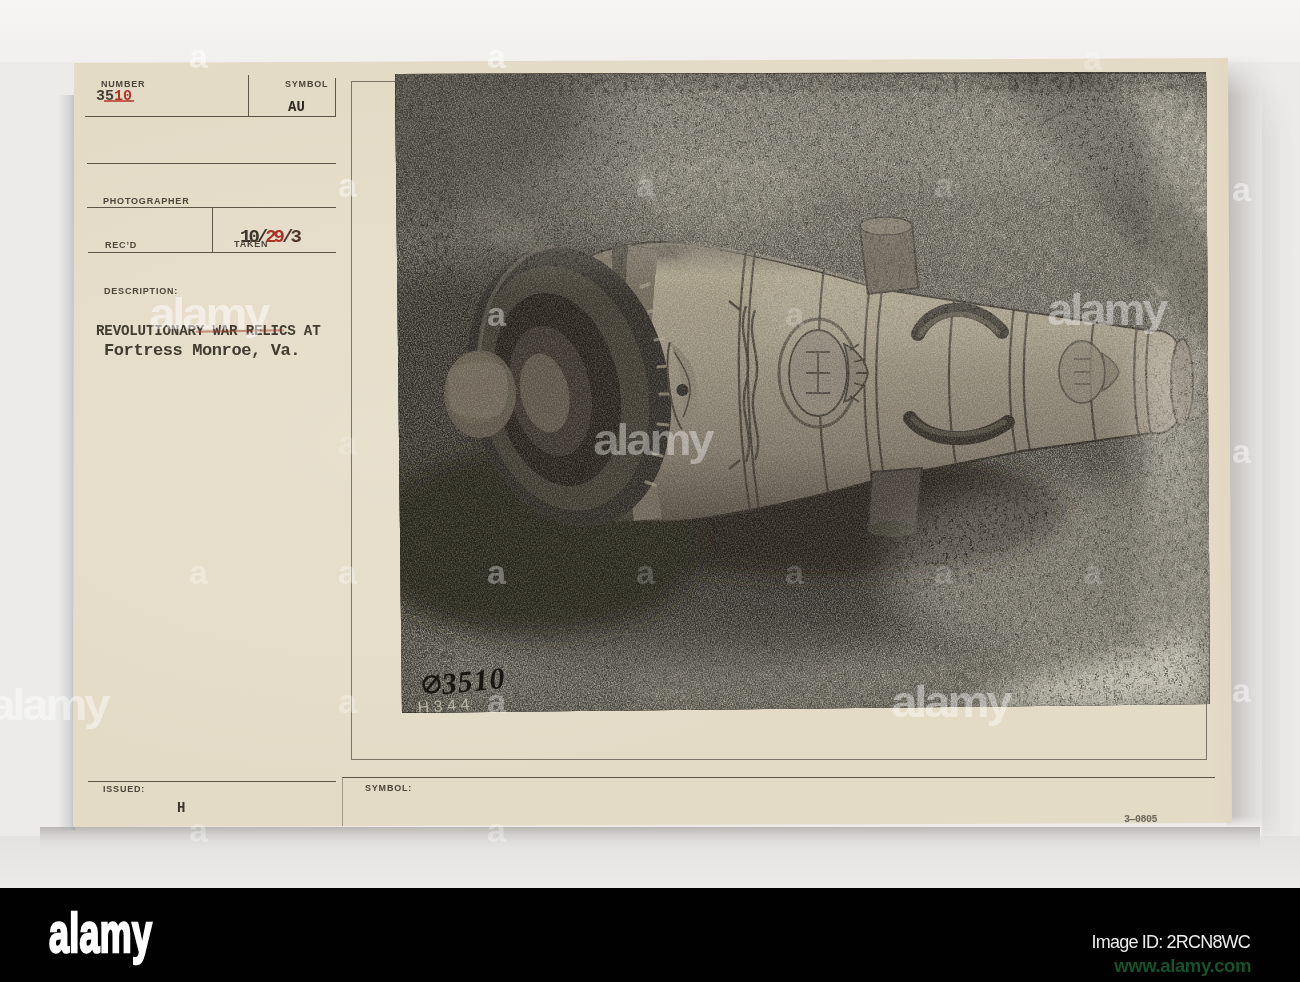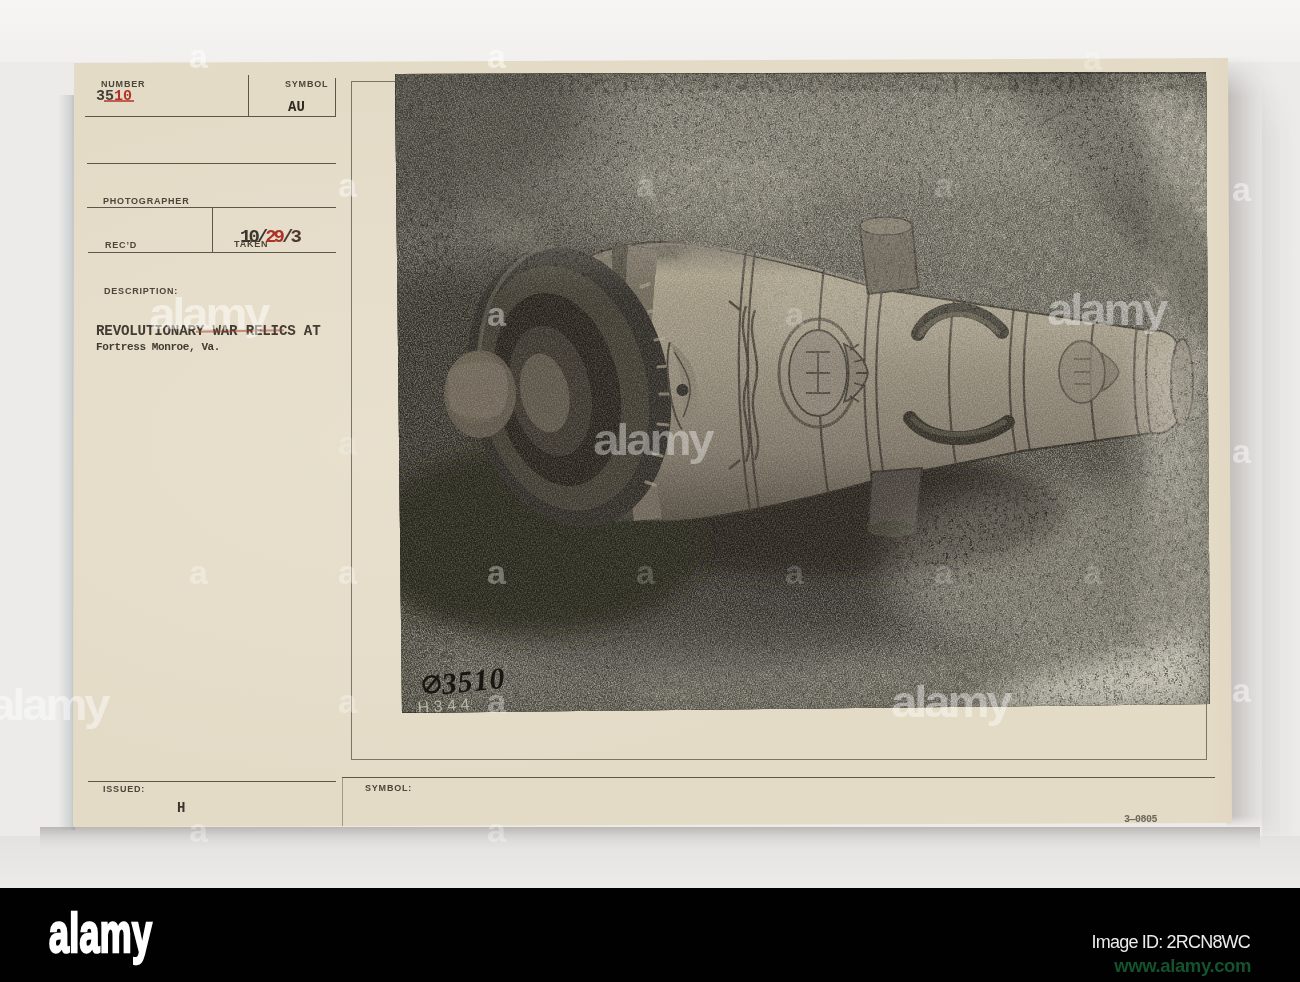--- a/index.html
+++ b/index.html
@@ -70,21 +70,21 @@
     <div class="lbl" style="left:226px;top:239px;">TAKEN</div>
     <div class="lbl" style="left:96px;top:286px;">DESCRIPTION:</div>
     <div class="lbl" style="left:95px;top:784px;">ISSUED:</div>
     <div class="lbl" style="left:357px;top:783px;">SYMBOL:</div>
 
     <div class="typ" style="left:96px;top:88px;font-size:15px;"><span style="color:#453f36">35</span><span style="color:#b03428">10</span></div>
     <div class="ln" style="left:104px;top:100px;width:30px;height:1.5px;background:#b03428;opacity:0.75;"></div>
     <div class="typ" style="left:288px;top:99px;font-size:14px;font-weight:bold;color:#2f2a23;">AU</div>
     <div class="typ" style="left:240px;top:226px;font-size:19px;letter-spacing:-3px;"><span style="color:#3c362e">10/</span><span style="color:#ab3429">29</span><span style="color:#50392f">/3</span></div>
     <div class="typ" style="left:96px;top:323px;font-size:14.2px;letter-spacing:-0.2px;color:#413b31;">REVOLUTIONARY WAR RELICS AT</div>
-    <div class="typ" style="left:96px;top:341px;font-size:11px;letter-spacing:-0.4px;color:#413b31;">Fortress Monroe, Va.</div>
+    <div class="typ" style="left:104px;top:341px;font-size:17px;letter-spacing:-0.4px;color:#413b31;">Fortress Monroe, Va.</div>
     <div class="ln" style="left:196px;top:330px;width:88px;height:1.5px;background:#a2392e;opacity:0.5;transform:rotate(-1deg);"></div>
     <div class="typ" style="left:177px;top:800px;font-size:14px;font-weight:bold;color:#3c362e;">H</div>
     <div class="typ" style="left:1124px;top:814px;font-size:10px;color:#6e675c;letter-spacing:-0.5px;">3—0805</div>
   </div>
 
   <svg class="abs" id="photo" style="left:394px;top:72px;clip-path:polygon(1px 2px,812px 0px,816px 632px,8px 641px);" width="817" height="642" viewBox="0 0 817 642">
     <defs>
       <filter id="pep" x="0" y="0" width="100%" height="100%">
         <feTurbulence type="fractalNoise" baseFrequency="0.7" numOctaves="4" seed="7" result="n"></feTurbulence>
         <feColorMatrix in="n" type="matrix" values="0 0 0 0 0.08  0 0 0 0 0.075  0 0 0 0 0.06  1.4 1.4 1.4 0 -1.45"></feColorMatrix>

